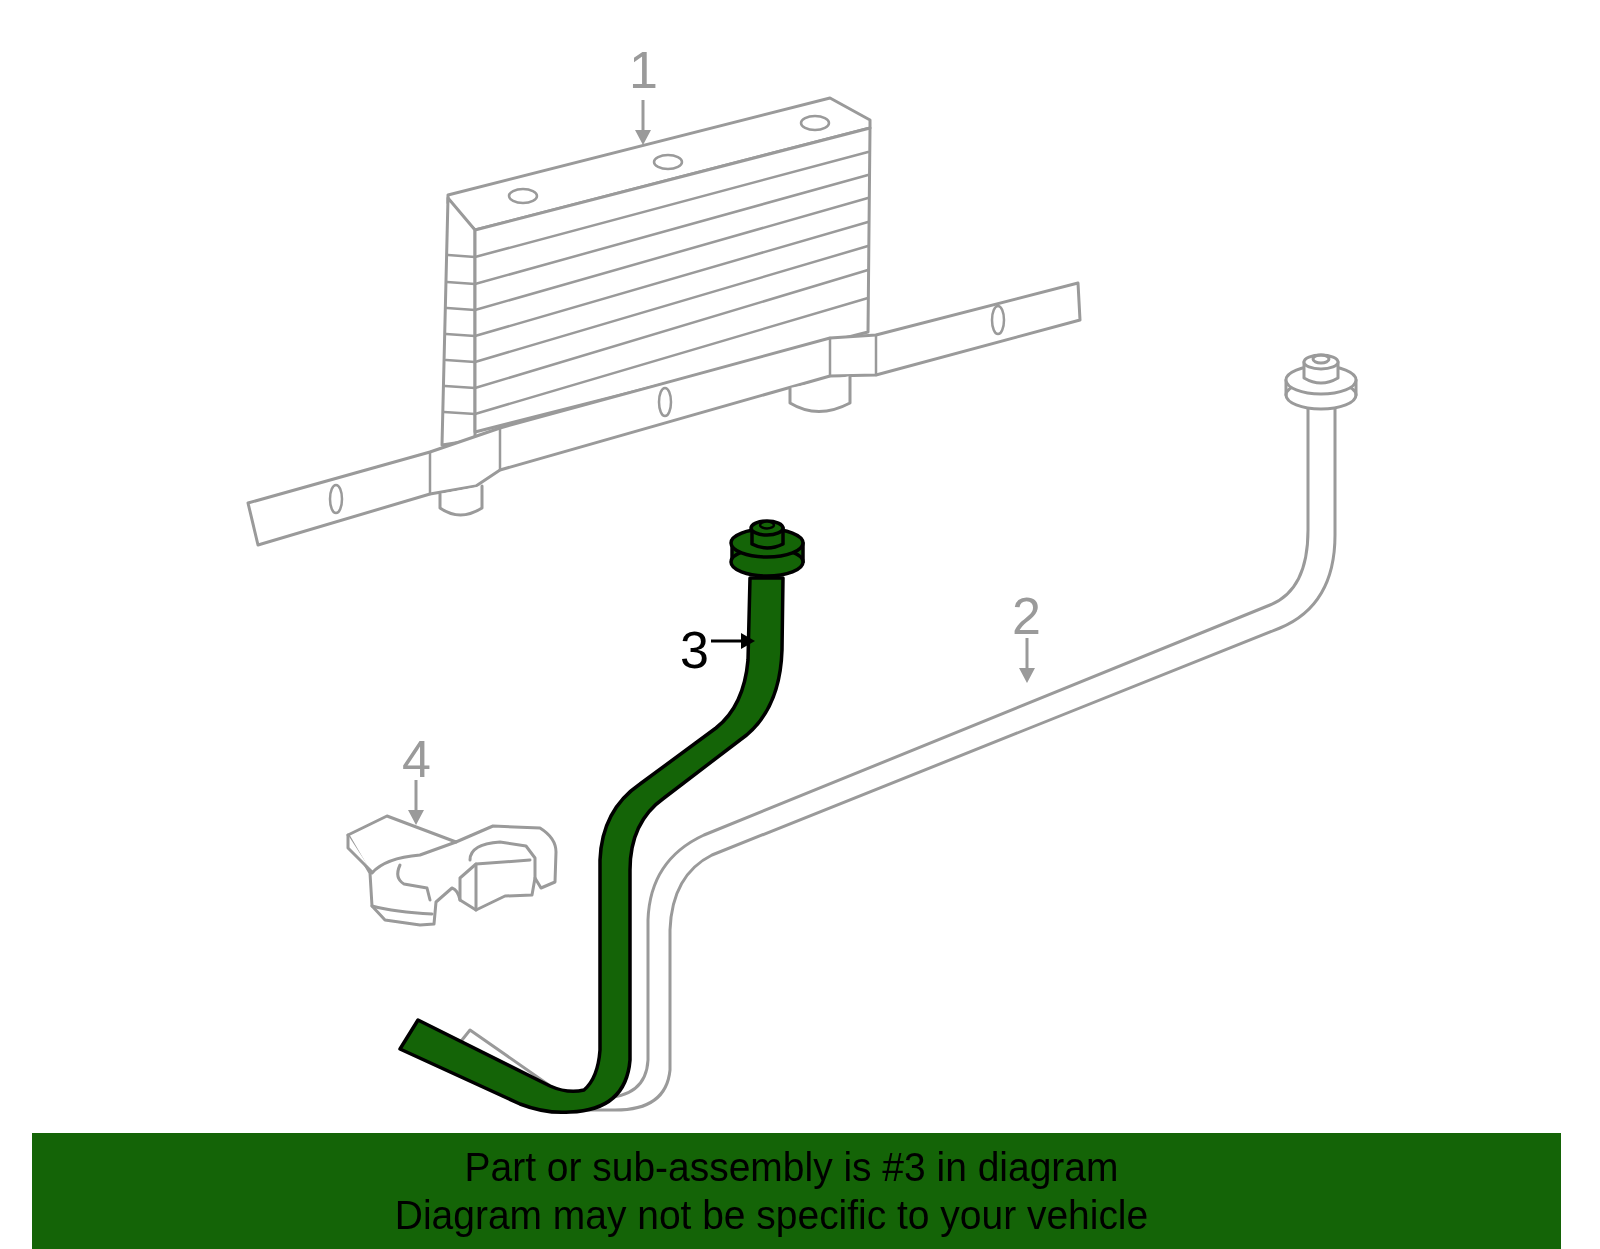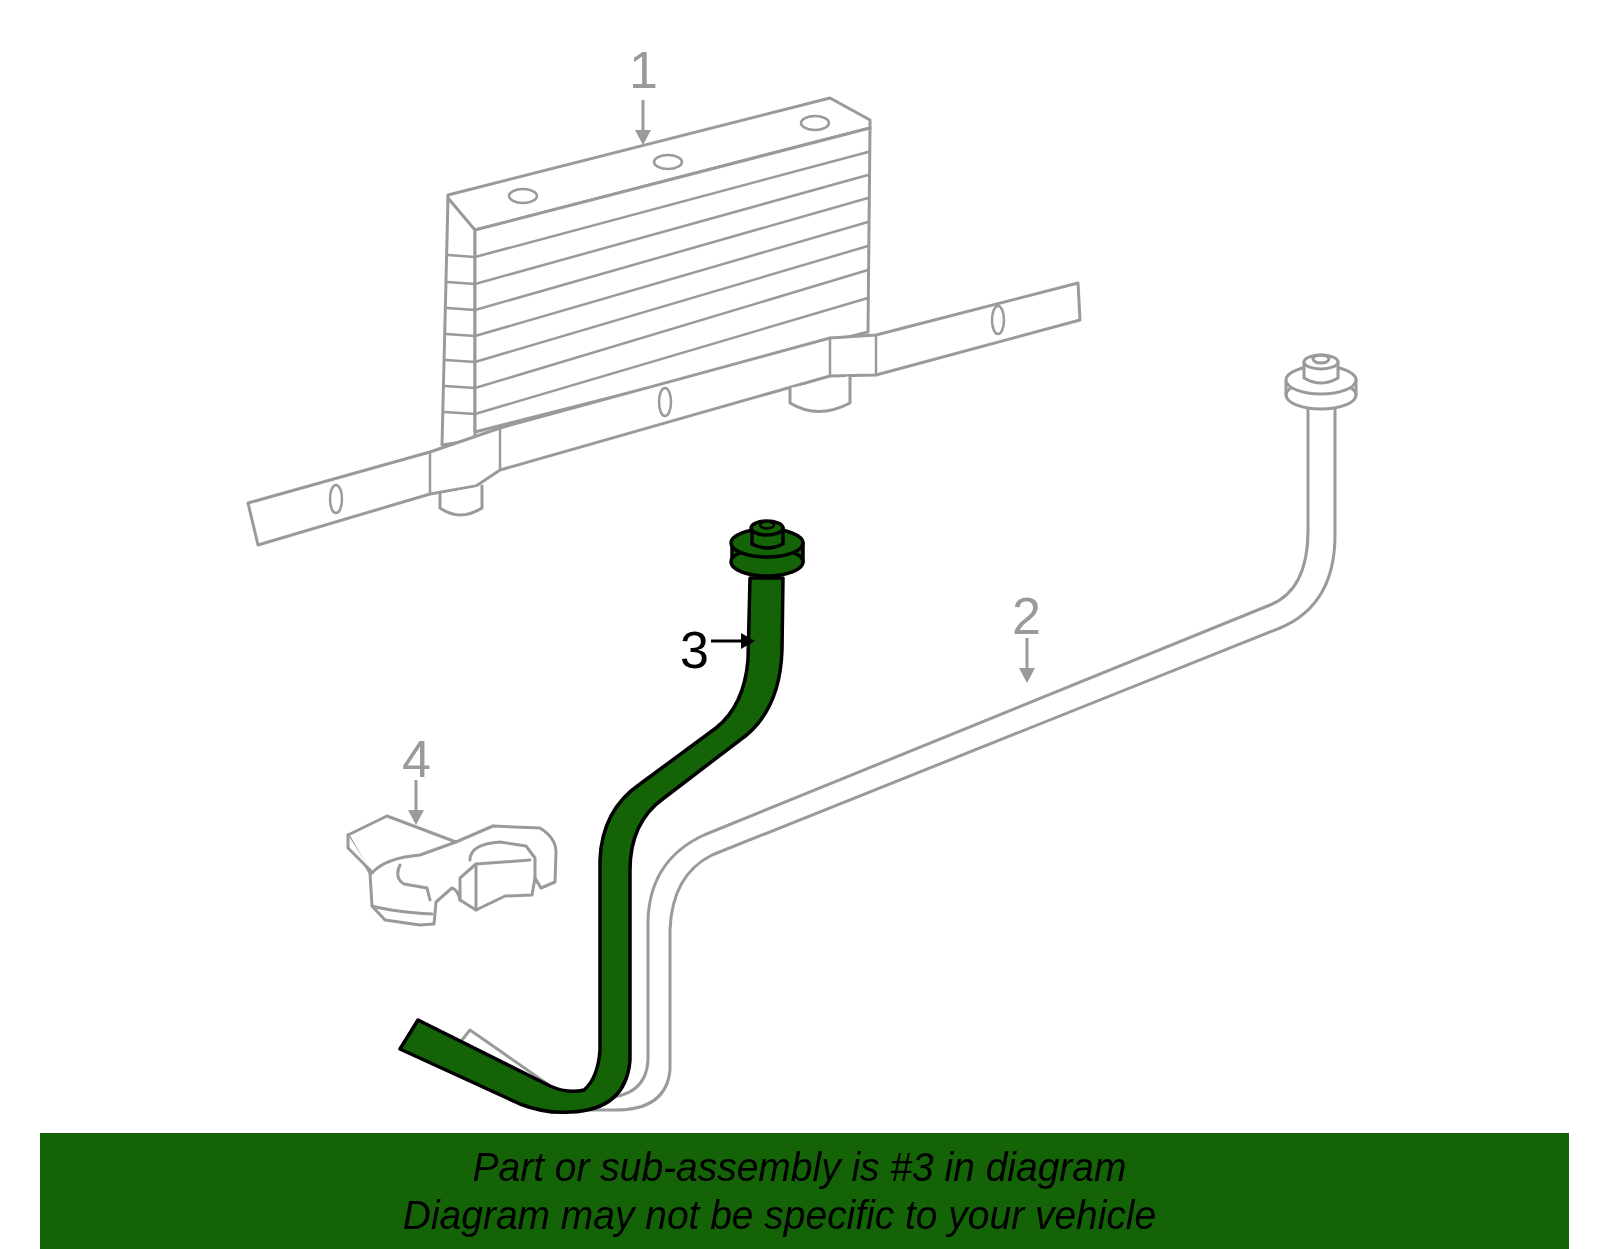--- a/index.html
+++ b/index.html
@@ -1,21 +1,21 @@
 <!DOCTYPE html>
 <html><head>
   <meta charset="utf-8">
   <style>
     html, body { margin: 0; padding: 0; background: #ffffff; }
     body { width: 1600px; height: 1249px; position: relative; overflow: hidden; font-family: "Liberation Sans", sans-serif; }
     #diagram { position: absolute; left: 0; top: 0; width: 1600px; height: 1249px; }
     .callout { position: absolute; font-family: "Liberation Sans", sans-serif; font-size: 52px; line-height: 1; }
     .callout.muted { color: #9a9a9a; }
     .callout.active { color: #000000; }
-    #banner { position: absolute; left: 40px; top: 1133px; width: 1529px; height: 116px; background: #146407; text-align: center; color: #000; font-style: italic; }
+    #banner { position: absolute; left: 32px; top: 1133px; width: 1529px; height: 116px; background: #146407; text-align: center; color: #000; }
     #banner .line { font-size: 41px; line-height: 48px; display: block; transform: scaleX(0.95); }
     #banner .line1 { padding-top: 10px; margin-left: -10px; }
     #banner .line2 { margin-left: -50px; }
   </style>
 </head>
 <body>
 
 <svg id="diagram" viewBox="0 0 1600 1249" xmlns="http://www.w3.org/2000/svg">
 
   <g fill="#ffffff" stroke="#9a9a9a" stroke-width="3" stroke-linejoin="round" stroke-linecap="round">

